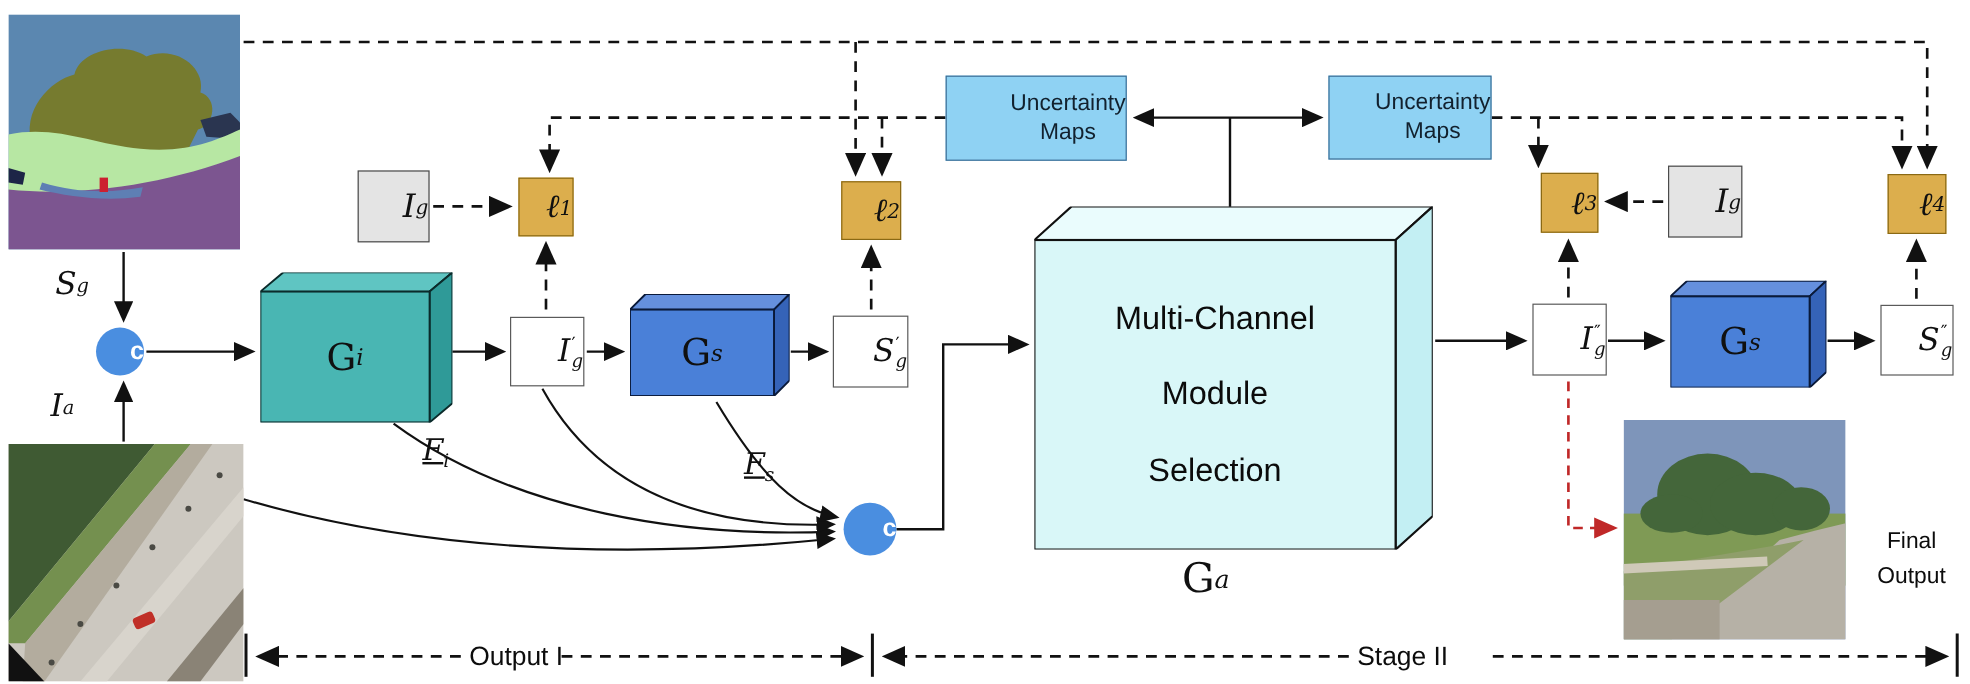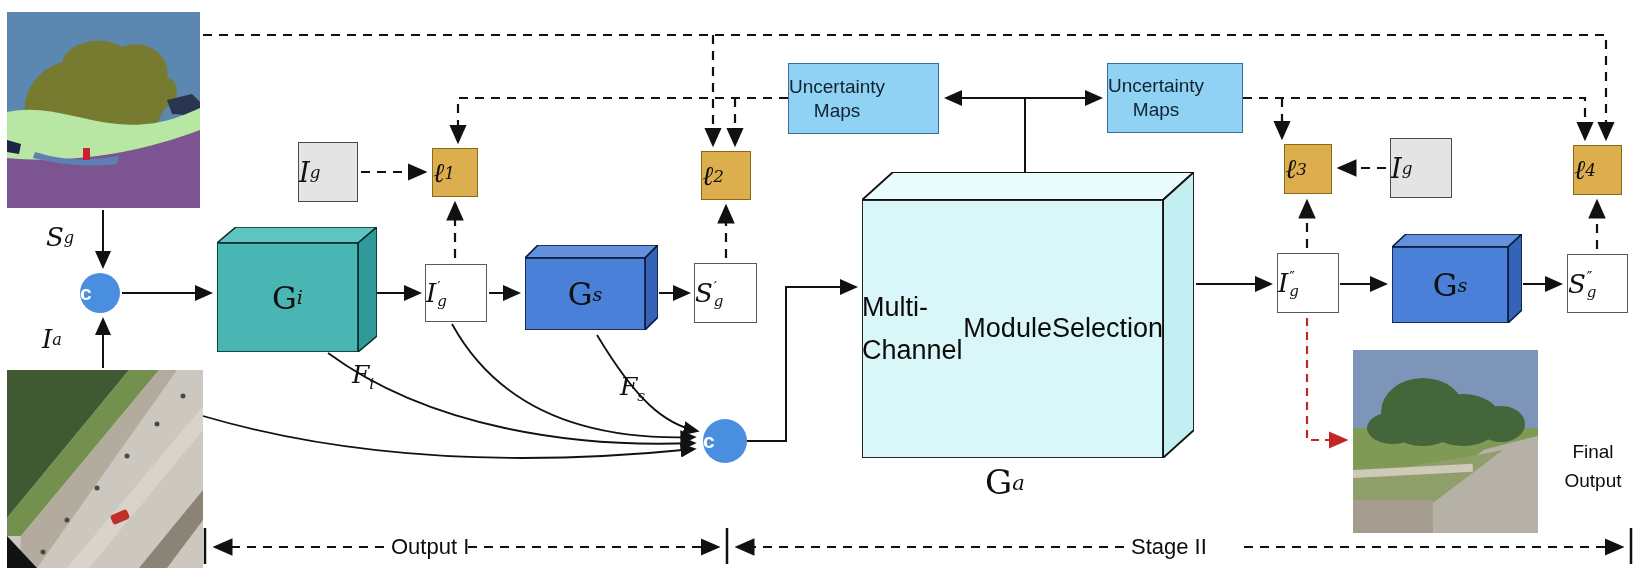--- a/index.html
+++ b/index.html
@@ -2,55 +2,55 @@
 <html style="--c-generator_teal: #49b6b3; --c-generator_teal_top: #5fc5c2; --c-generator_teal_side: #2f9a98; --c-generator_blue: #4a80d8; --c-generator_blue_top: #6590dd; --c-generator_blue_side: #3563b8; --c-attention_module_fill: #d9f7f8; --c-attention_module_top: #eafcfd; --c-attention_module_side: #c3eff3; --c-uncertainty_fill: #8fd2f3; --c-loss_fill: #dcae4d; --c-concat_fill: #4a8ee0; --c-ground_truth_fill: #e4e4e4; --c-red_dashed: #c02828;"><head>
 <meta charset="utf-8">
 <style>
   html,body{margin:0;padding:0;background:#fff;}
   #figure{position:relative;width:1642px;height:570px;background:#fff;overflow:hidden;
           font-family:"Liberation Sans",sans-serif;}
   #wires{position:absolute;left:0;top:0;width:1642px;height:570px;pointer-events:none;}
 
   
   .photo{position:absolute;}
-  .node{position:absolute;display:flex;align-items:center;justify-content:flex-start;box-sizing:border-box;}
+  .node{position:absolute;display:flex;align-items:center;justify-content:flex-end;box-sizing:border-box;}
   .lossbox{background:var(--c-loss_fill,#dcae4d);border:1.5px solid #8a6914;}
   .gtbox{background:var(--c-ground_truth_fill,#e4e4e4);border:1.5px solid #4a4a4a;}
   .whitebox{background:#fff;border:1.5px solid #5a5a5a;}
   .umbox{background:var(--c-uncertainty_fill,#8fd2f3);border:1.5px solid #3c6e96;
          font-size:19px;line-height:1.25;text-align:center;color:#12212e;}
   .concat{background:var(--c-concat_fill,#4a8ee0);border-radius:50%;color:#fff;
           font-weight:bold;font-size:21px;}
   .box3d{position:absolute;}
   .box3d svg{position:absolute;left:0;top:0;}
   .box3d .cap{position:absolute;display:flex;align-items:center;justify-content:center;}
 
   
   .math{font-family:"DejaVu Serif","Liberation Serif",serif;color:#101010;}
   .mbase{font-style:italic;}
   .gserif .mbase{font-style:normal;}
   .msub{font-style:italic;font-size:0.62em;}
   .stack{display:inline-flex;flex-direction:column;align-items:flex-start;
          font-size:0.58em;line-height:0.95;margin-left:1px;transform:translateY(1px);}
   .ssup{font-style:normal;}
   .ssub{font-style:italic;}
-  .flabel{position:absolute;font-size:25px;}
+  .flabel{position:absolute;font-size:25px;text-decoration:underline;}
   .losstext{font-size:27px;}
   .bigG{font-size:31px;}
 
   
   .stagelabel{position:absolute;font-size:22px;color:#0c0c0c;}
   .finaloutput{position:absolute;width:104px;text-align:center;font-size:19px;
                line-height:1.5;color:#0c0c0c;}
   .watermark{position:absolute;font-size:45px;letter-spacing:2px;color:#ffffff;
              text-shadow:3px 3px 2px rgba(110,110,110,0.85);white-space:nowrap;
              font-weight:bold;}
 
-  .module-lines{display:flex;flex-direction:row;align-items:center;justify-content:center;
-                font-size:27px;line-height:1.6;color:#0b0b0b;}
+  .module-lines{display:flex;flex-direction:column;align-items:center;justify-content:center;
+                font-size:27px;line-height:1.6;color:#0b0b0b;gap:20px;}
 </style>
 </head>
 <body>
 
 <div id="figure">
 
   <svg id="wires" viewBox="0 0 1642 570">
     <defs>
       <marker id="arr" markerWidth="9" markerHeight="8" refX="7.5" refY="4" orient="auto">
         <path d="M0,0 L9,4 L0,8 Z" fill="#111"></path>

